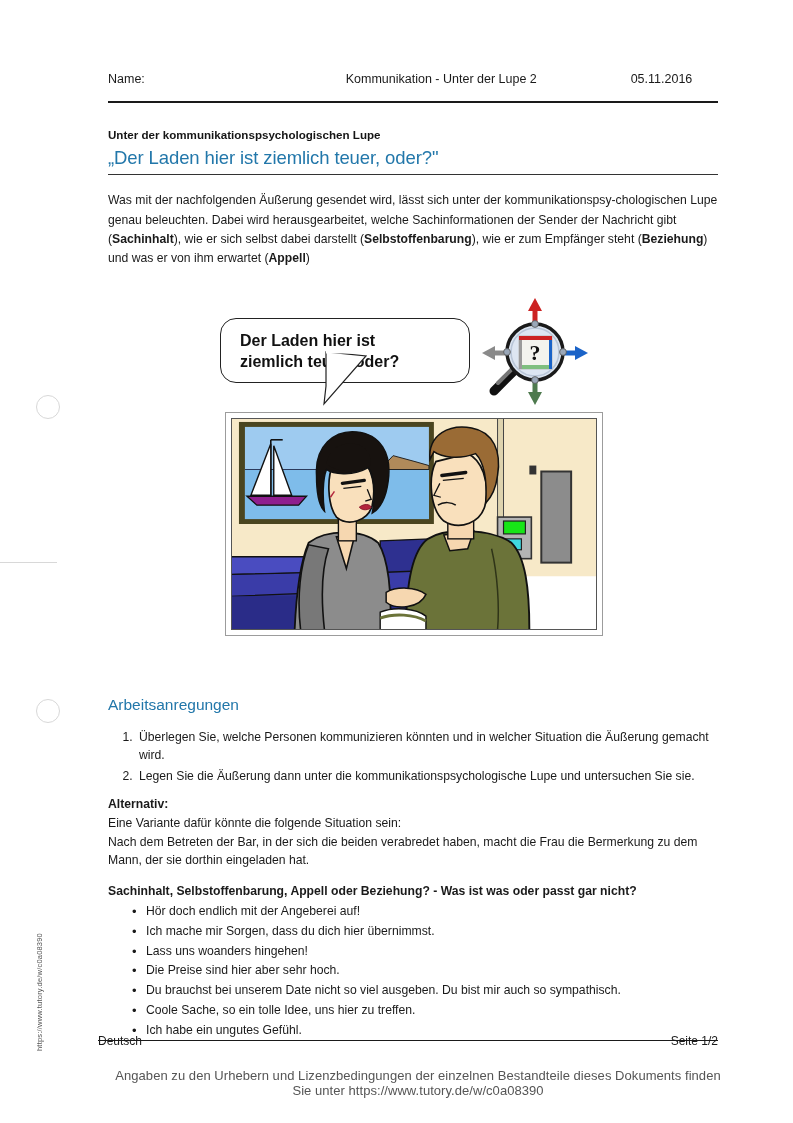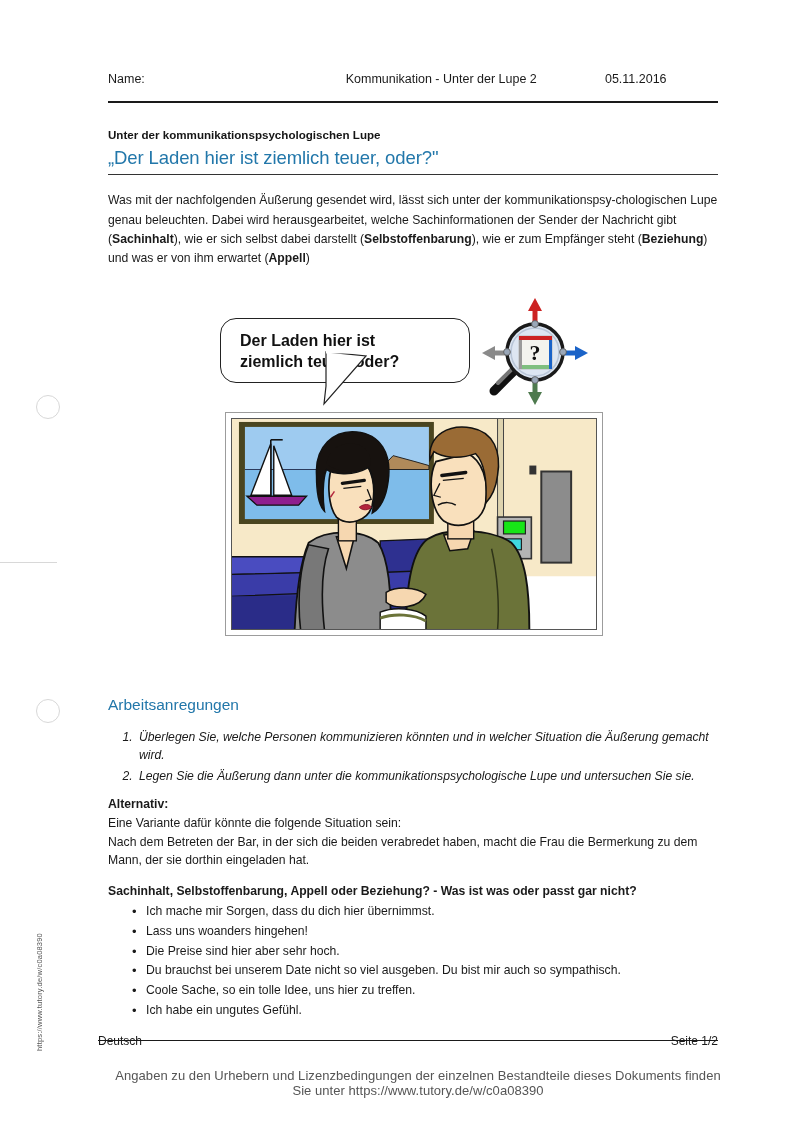--- a/index.html
+++ b/index.html
@@ -57,21 +57,21 @@
     top: 72px;
     width: 610px;
     display: flex;
     align-items: baseline;
     font-size: 12.5px;
     color: #1a1a1a;
     gap: 48px;
   }
   .doc-head .name-field { width: 33%; }
   .doc-head .title-field { width: 45%; text-align: center; }
-  .doc-head .date-field { width: 22%; text-align: left; }
+  .doc-head .date-field { width: 22%; text-align: center; }
   .head-rule {
     position: absolute;
     left: 108px;
     top: 101px;
     width: 610px;
     height: 1.6px;
     background: #1a1a1a;
   }
 
   
@@ -192,21 +192,21 @@
     color: #2277aa;
     margin: 0 0 14px 0;
     font-weight: normal;
   }
   ol.task-list {
     margin: 0;
     padding-left: 28px;
     font-size: 12.2px;
     line-height: 1.5;
   }
-  ol.task-list li { margin-bottom: 2px; padding-left: 3px; font-style: italic; }
+  ol.task-list li { margin-bottom: 2px; padding-left: 3px; }
 
   .alt-block {
     position: absolute;
     left: 108px;
     top: 795px;
     width: 610px;
     font-size: 12.2px;
     line-height: 1.54;
   }
   .alt-title { font-weight: bold; }
@@ -449,20 +449,21 @@
 
   <div class="alt-block">
     <div class="alt-title">Alternativ:</div>
     <div>Eine Variante dafür könnte die folgende Situation sein:</div>
     <div>Nach dem Betreten der Bar, in der sich die beiden verabredet haben, macht die Frau die Bermerkung zu dem Mann, der sie dorthin eingeladen hat.</div>
   </div>
 
   <div class="quiz-block">
     <div class="quiz-title">Sachinhalt, Selbstoffenbarung, Appell oder Beziehung? - Was ist was oder passt gar nicht?</div>
     <ul class="quiz-list">
+      <li>Hör doch endlich mit der Angeberei auf!</li>
       <li>Ich mache mir Sorgen, dass du dich hier übernimmst.</li>
       <li>Lass uns woanders hingehen!</li>
       <li>Die Preise sind hier aber sehr hoch.</li>
       <li>Du brauchst bei unserem Date nicht so viel ausgeben. Du bist mir auch so sympathisch.</li>
       <li>Coole Sache, so ein tolle Idee, uns hier zu treffen.</li>
       <li>Ich habe ein ungutes Gefühl.</li>
     </ul>
   </div>
 
   <div class="foot-rule"></div>

